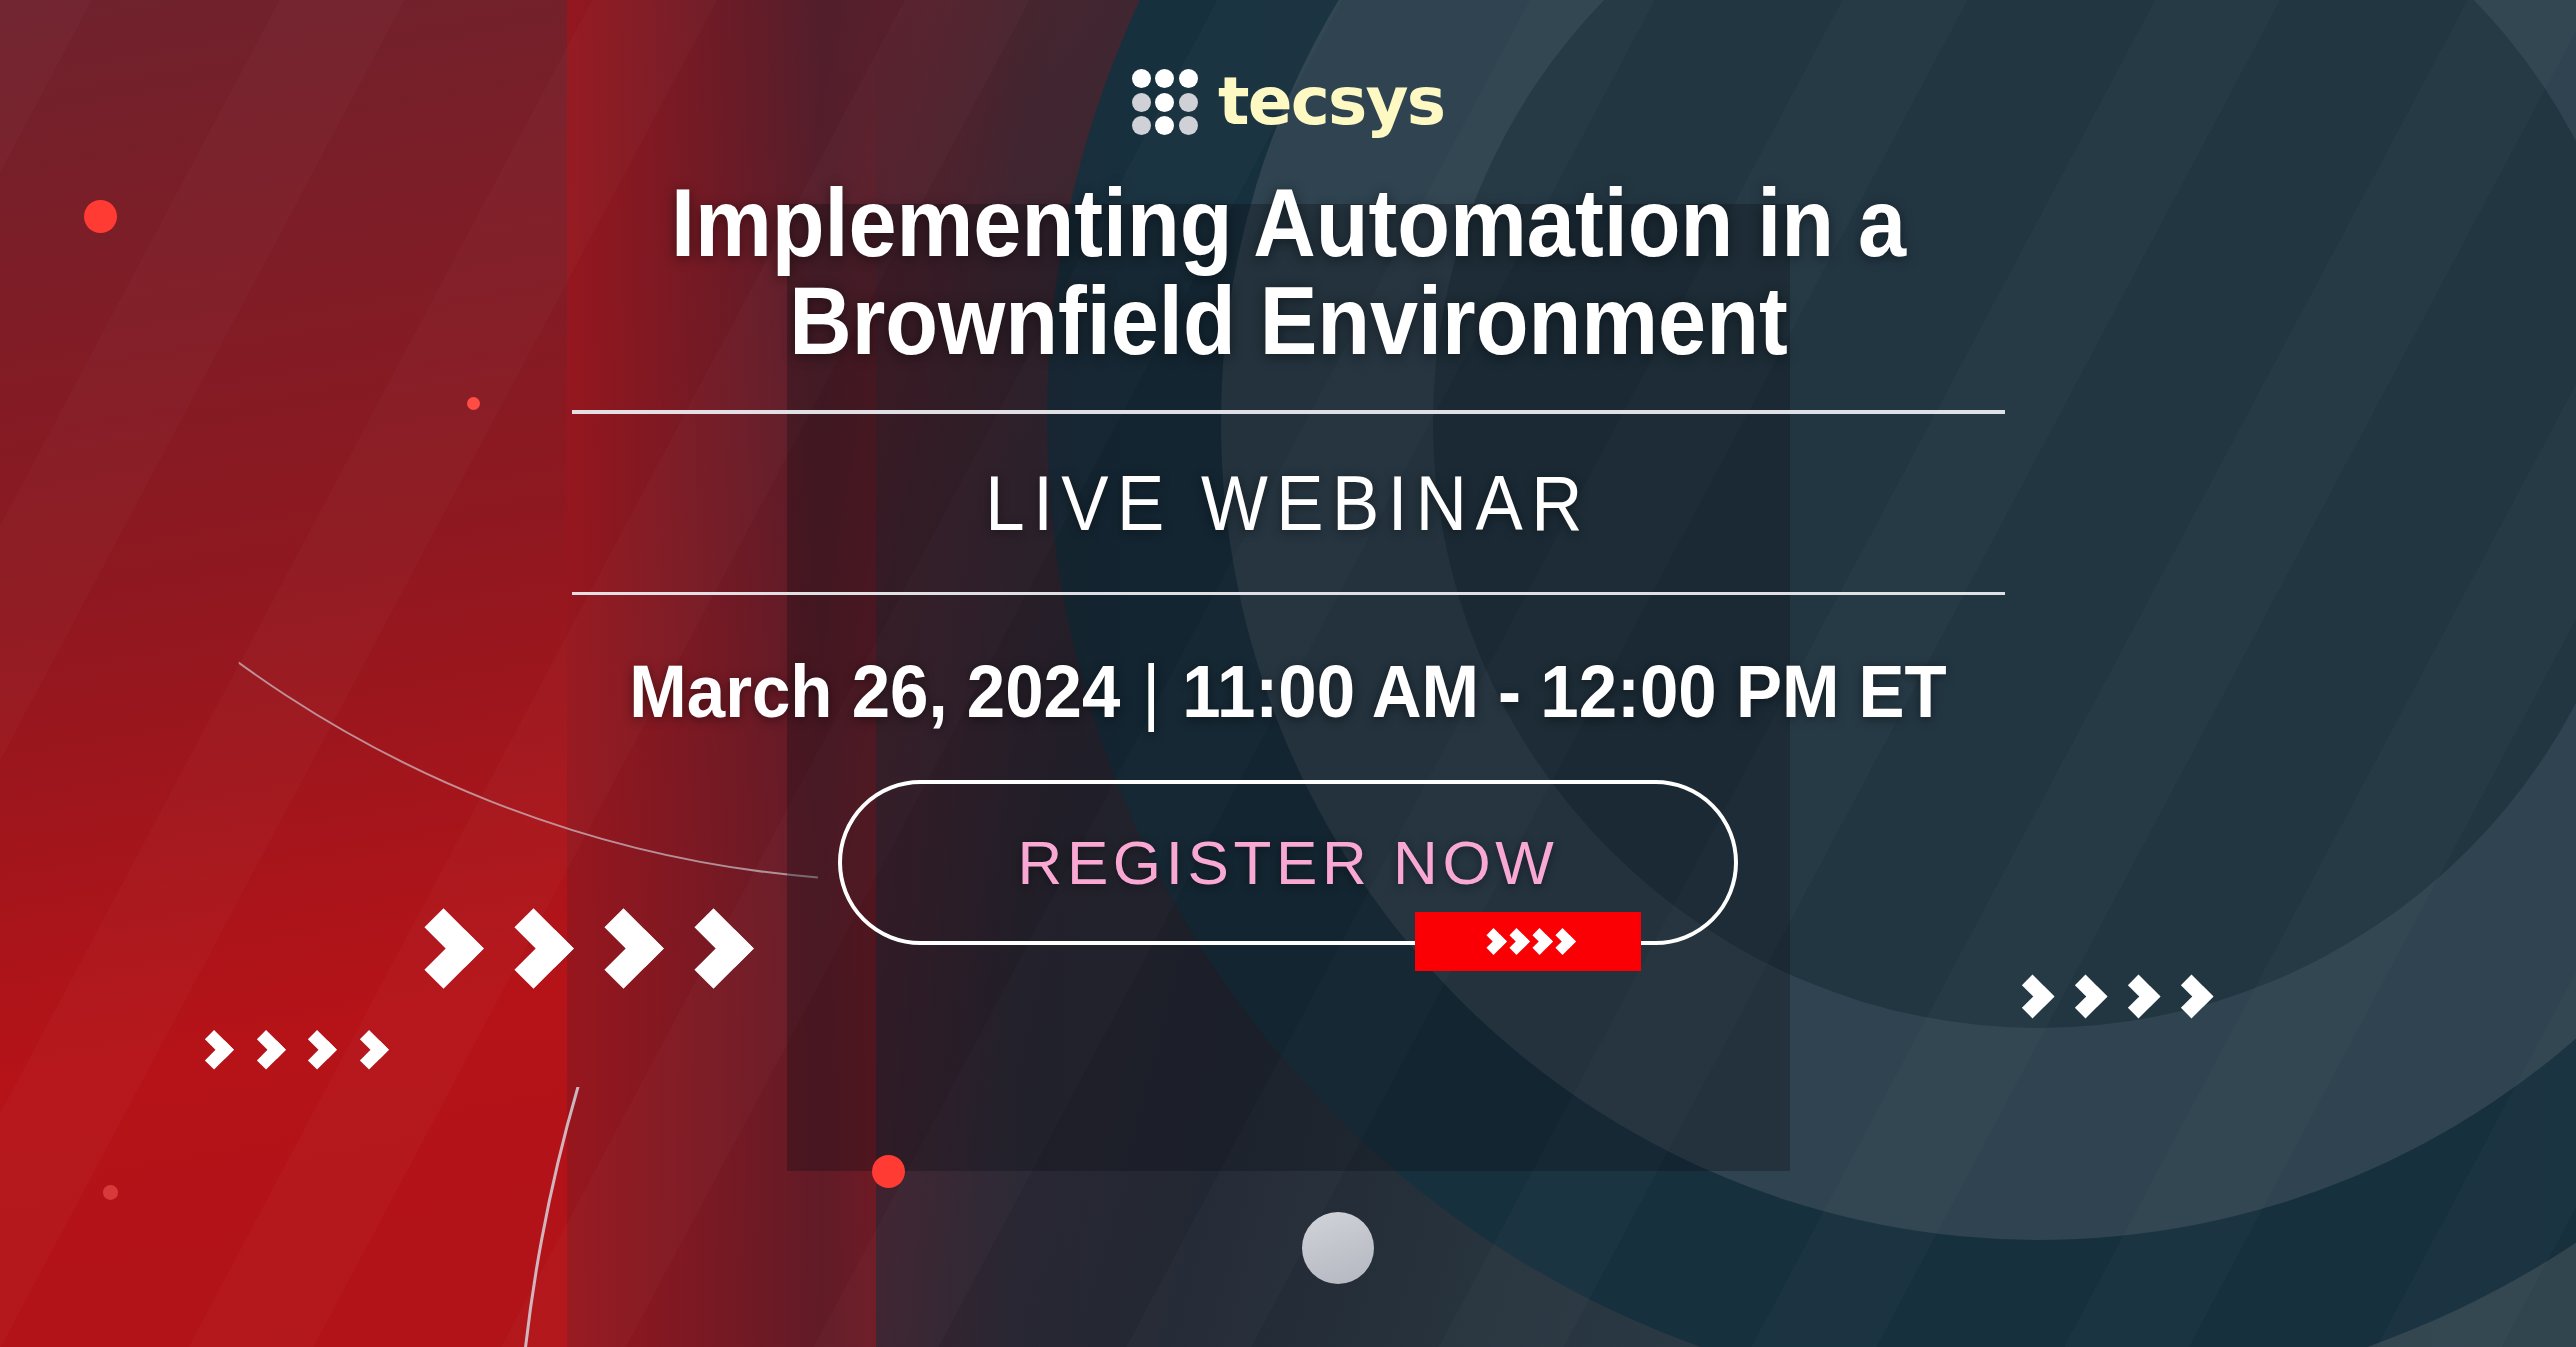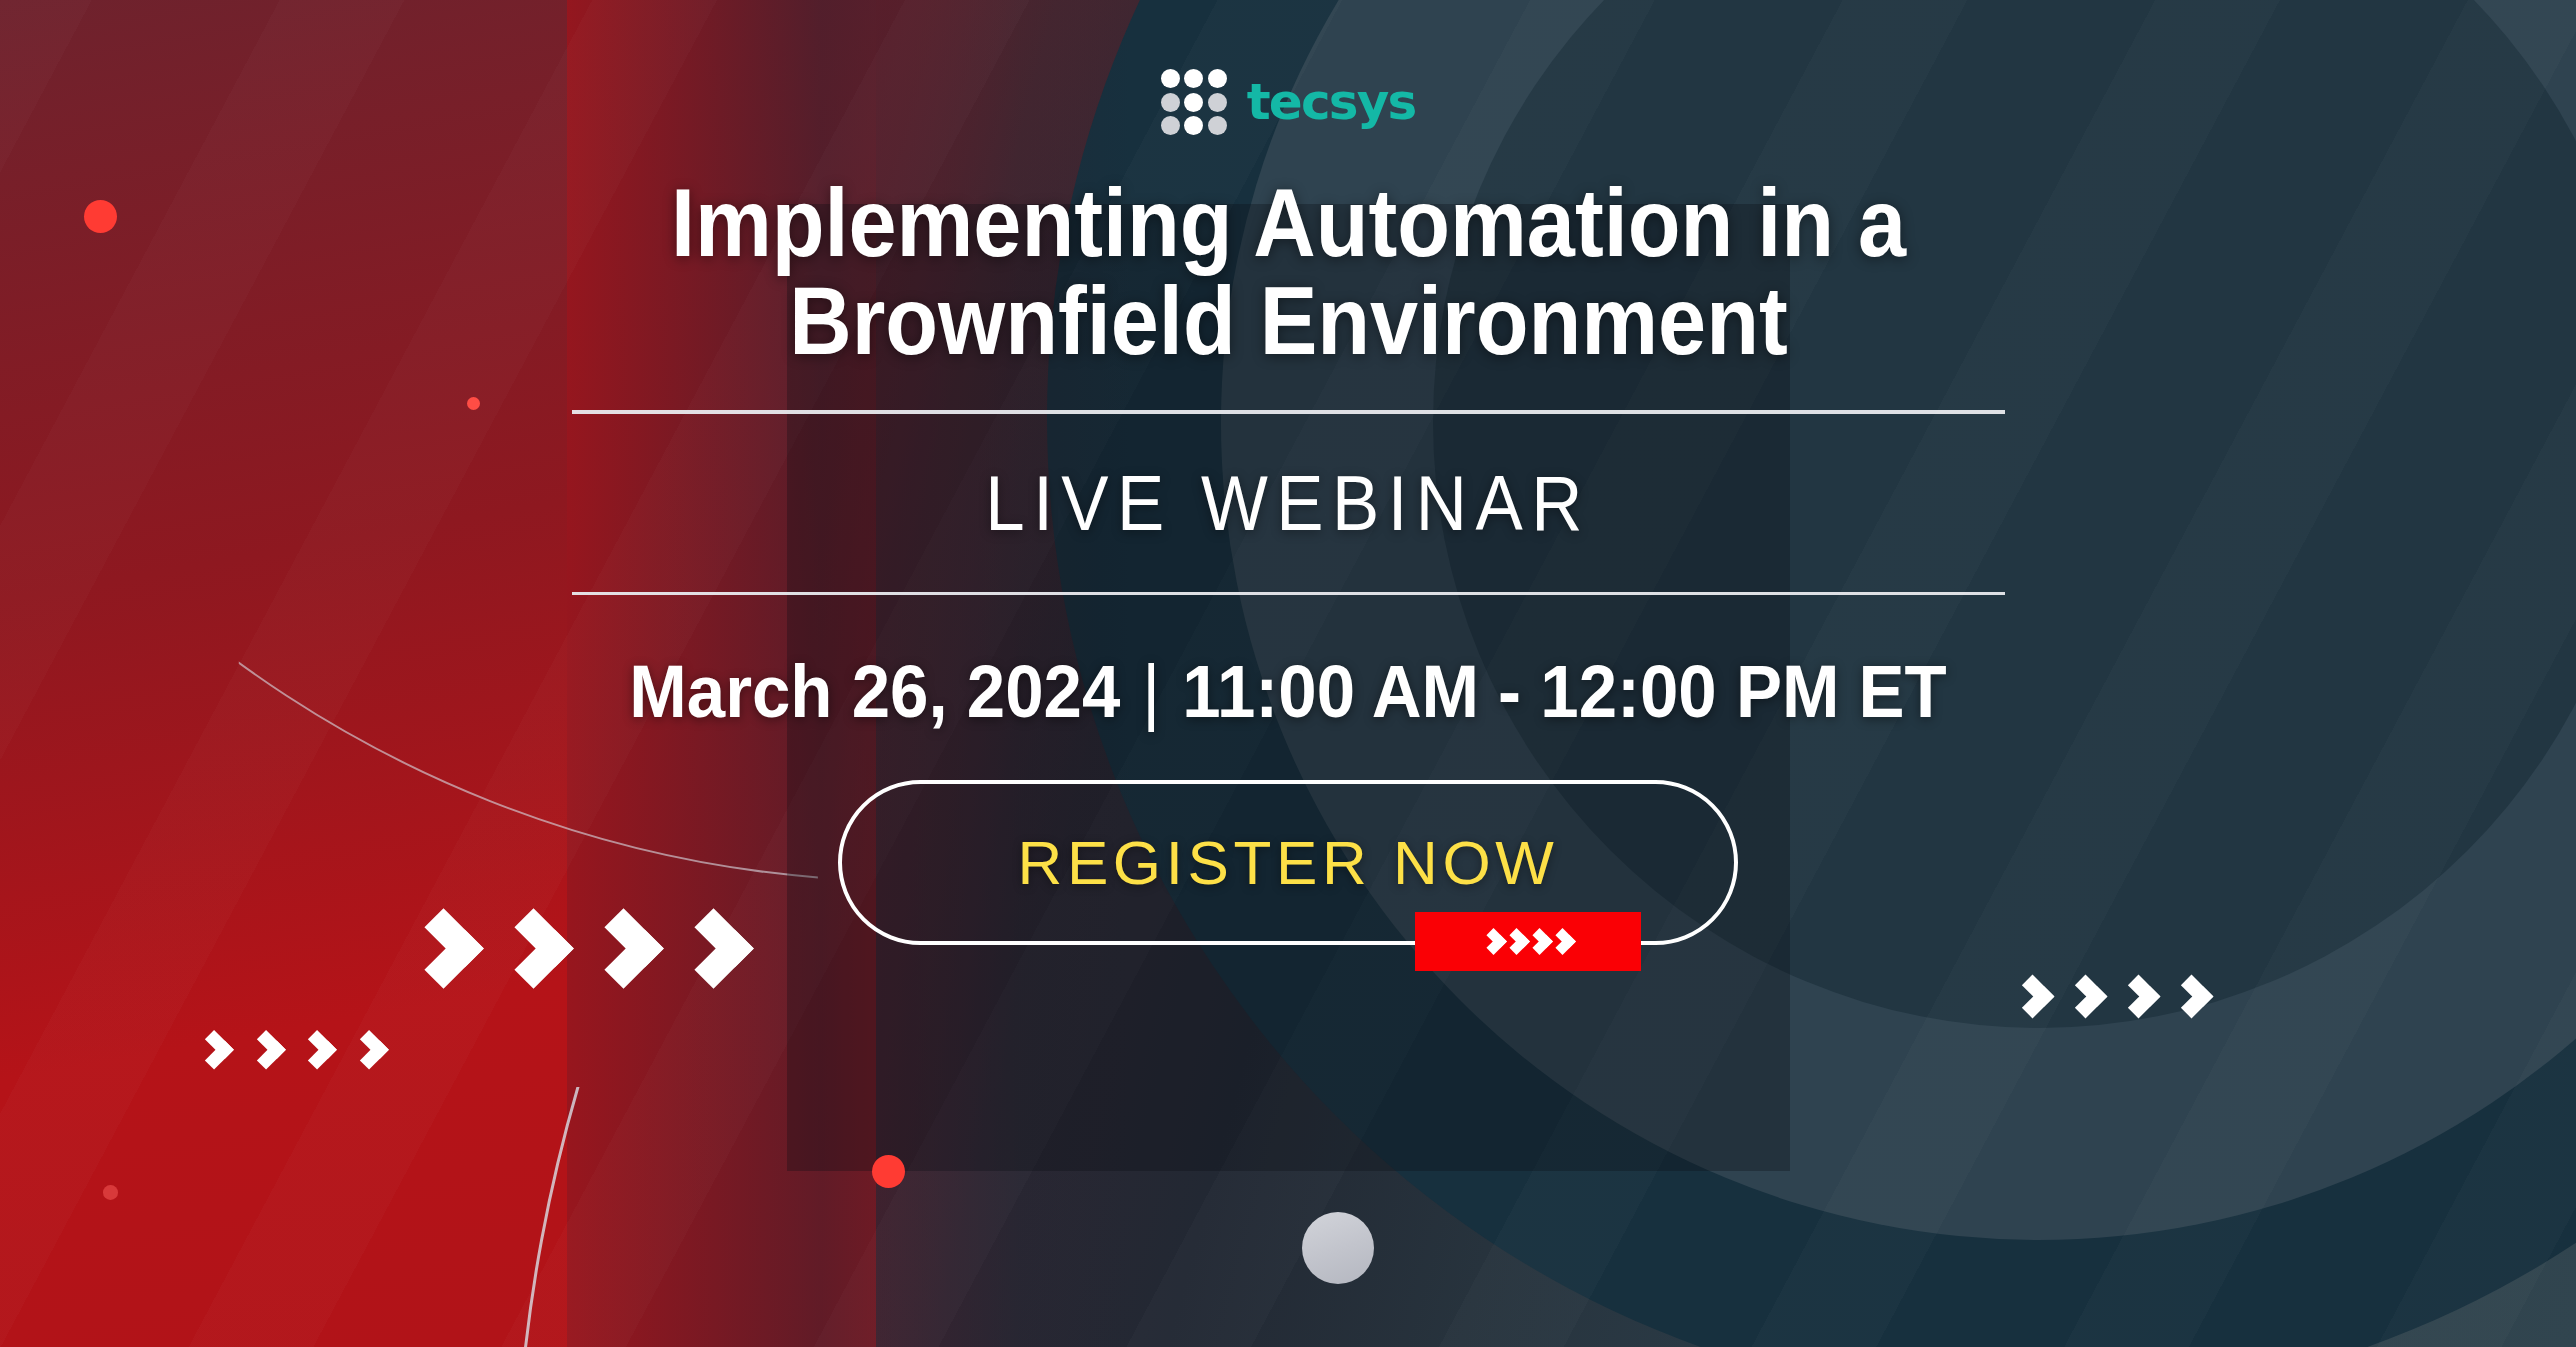--- a/index.html
+++ b/index.html
@@ -136,22 +136,22 @@
   }
   .logo-mark {
     display:grid;
     grid-template-columns:repeat(3, 19px);
     grid-template-rows:repeat(3, 19px);
     gap:4.6px;
   }
   .logo-mark i { display:block; width:19px; height:19px; border-radius:50%; background:#cfd1d6; }
   .logo-mark i.bright { background:#ffffff; }
   .logo-word {
-    color:#14b8a6;
-    font-size:50px;
+    color:#fef9c3;
+    font-size:66px;
     font-weight:700;
     letter-spacing:-1.8px;
     line-height:1;
     font-family:"DejaVu Sans", sans-serif;
   }
 
   .title {
     margin-top:39px;
     width:1745px;
     text-align:center;
@@ -202,21 +202,21 @@
     margin-top:46px;
     width:900px;
     display:flex; justify-content:center;
   }
   .cta-btn {
     position:relative;
     width:900px; height:165px;
     border:4.6px solid #ffffff;
     border-radius:83px;
     background:transparent;
-    color:#fde047;
+    color:#f9a8d4;
     font-size:62px;
     font-weight:400;
     letter-spacing:4.6px;
     font-family:"Liberation Sans Narrow","Liberation Sans", sans-serif;
     display:flex; align-items:center; justify-content:center;
     cursor:pointer;
     text-shadow:0 1.8px 9.2px rgba(0,0,0,0.4);
   }
   .cta-badge {
     position:absolute;

